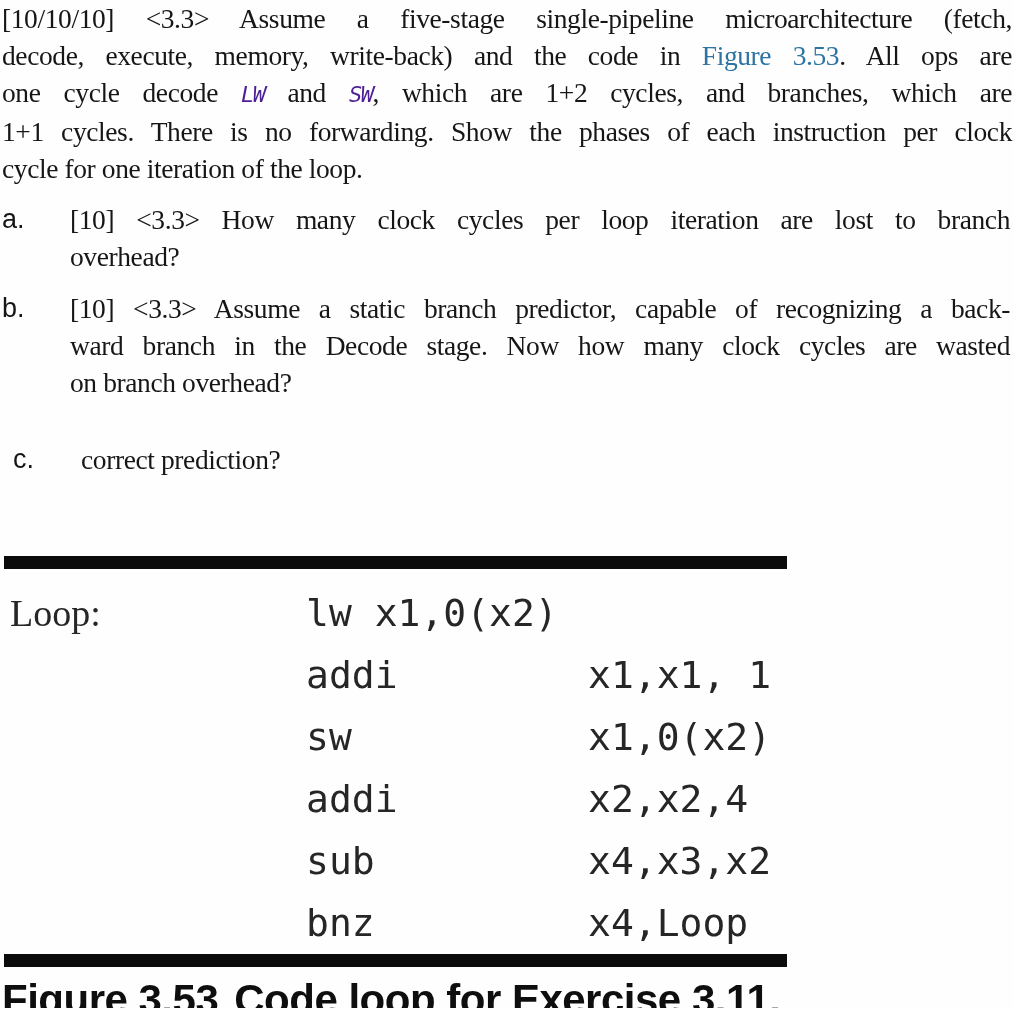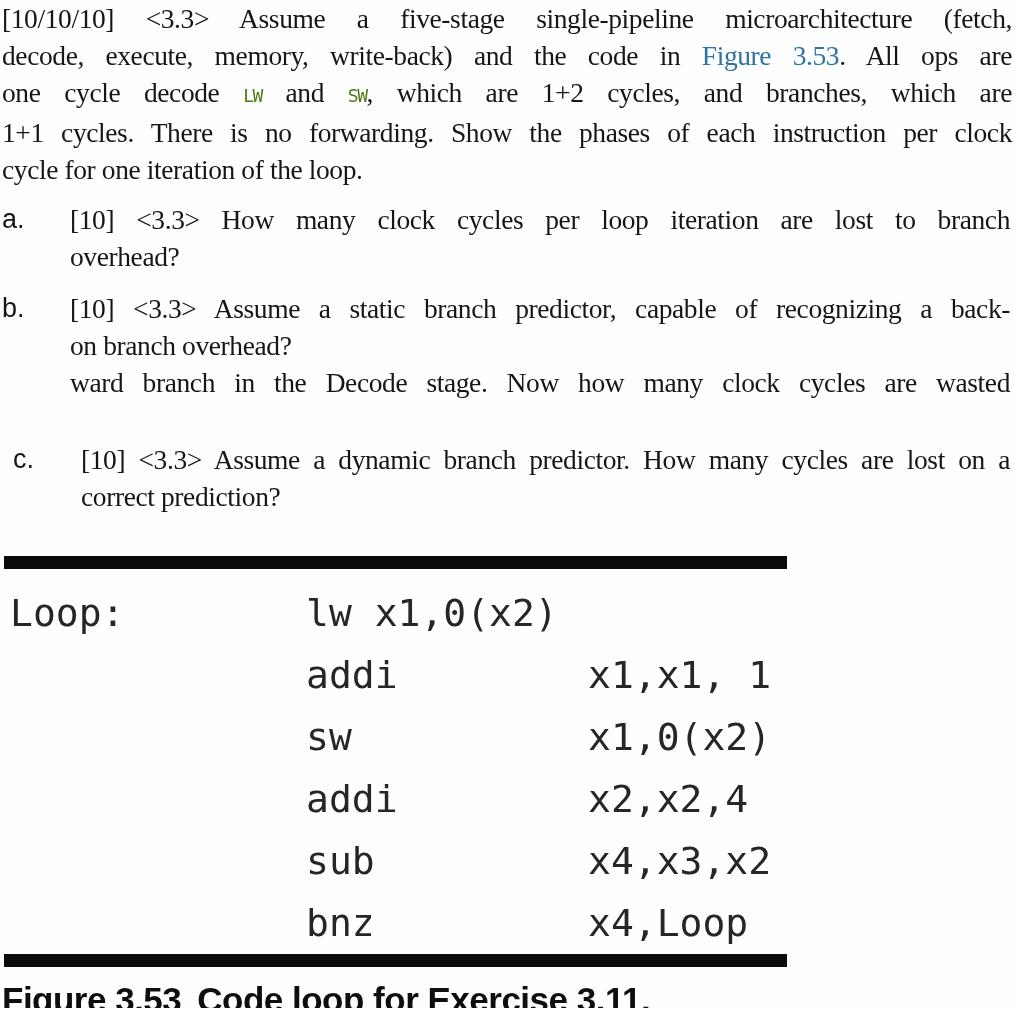--- a/index.html
+++ b/index.html
@@ -7,48 +7,49 @@
     position:relative;width:1014px;height:1008px;background:#fefefe;
     overflow:hidden;font-family:"Liberation Serif",serif;color:#161616;
   }
   
   .intro{position:absolute;top:0;left:2px;width:1010px;}
   .line{line-height:37px;font-size:27.5px;letter-spacing:-0.4px;}
   .jline{text-align:justify;text-align-last:justify;}
   .lline{text-align:right;text-align-last:left;}
   .figlink{color:#2e74a3;text-decoration:none;cursor:pointer;}
   .imono{
-    font-family:"DejaVu Sans Mono",monospace;font-size:18px;color:#4d7c0f;
+    font-family:"DejaVu Sans Mono",monospace;font-size:22px;color:#4c1d95;
     letter-spacing:-1.5px;
+    font-style:italic;
   }
   
   .part{position:absolute;display:flex;}
   .part.pa{top:201px;left:2px;width:1008px;}
   .part.pb{top:290px;left:2px;width:1008px;}
   .part.pc{top:441px;left:13px;width:997px;}
   .marker{
     flex:none;width:36px;font-family:"Liberation Sans",sans-serif;
     font-size:27px;line-height:37px;color:#161616;
   }
   .ptext{flex:1;margin-left:32px;}
   
   .figure{position:absolute;top:556px;left:4px;width:783px;}
   .rule{height:13px;background:#0b0b0b;}
   .code{margin-top:13px;height:372px;}
   .crow{position:relative;height:62px;line-height:62px;
     font-family:"DejaVu Sans Mono",monospace;font-size:38px;color:#262626;}
   .crow span{position:absolute;top:0;white-space:pre;}
-  .c0{left:6px;}
+  .c0{left:6px;font-family:Liberation Serif, serif;}
   .c1{left:302px;}
   .c2{left:584px;}
   
   .caption{
     position:absolute;top:981px;left:2px;width:1010px;
     font-family:"Liberation Sans",sans-serif;font-weight:bold;
-    font-size:35px;letter-spacing:-0.5px;color:#0e0e0e;line-height:38px;
+    font-size:42px;letter-spacing:-0.5px;color:#0e0e0e;line-height:38px;
   }
   .cap-text{margin-left:16px;}
 </style>
 </head>
 <body>
 
 <div class="page">
 
   <div class="intro" id="intro">
       <div class="line jline"><span>[10/10/10] &lt;3.3&gt; Assume a five-stage single-pipeline microarchitecture (fetch,</span></div>
@@ -63,29 +64,28 @@
     <div class="ptext" id="ptext-0">
         <div class="line jline">[10] &lt;3.3&gt; How many clock cycles per loop iteration are lost to branch</div>
         <div class="line lline">overhead?</div>
       </div>
   </div>
 
   <div class="part pb">
     <div class="marker">b.</div>
     <div class="ptext" id="ptext-1">
         <div class="line jline">[10] &lt;3.3&gt; Assume a static branch predictor, capable of recognizing a back-</div>
+        <div class="line jline">ward branch in the Decode stage. Now how many clock cycles are wasted</div>
         <div class="line lline">on branch overhead?</div>
-        <div class="line jline">ward branch in the Decode stage. Now how many clock cycles are wasted</div>
       </div>
   </div>
 
   <div class="part pc">
     <div class="marker">c.</div>
     <div class="ptext" id="ptext-2">
-        <div class="line jline">[10] &lt;3.3&gt; Assume a dynamic branch predictor. How many cycles are lost on a</div>
         <div class="line lline">correct prediction?</div>
       </div>
   </div>
 
   <div class="figure">
     <div class="rule"></div>
     <div class="code" id="code">
         <div class="crow">
           <span class="c0">Loop:</span>
           <span class="c1">lw x1,0(x2)</span>

